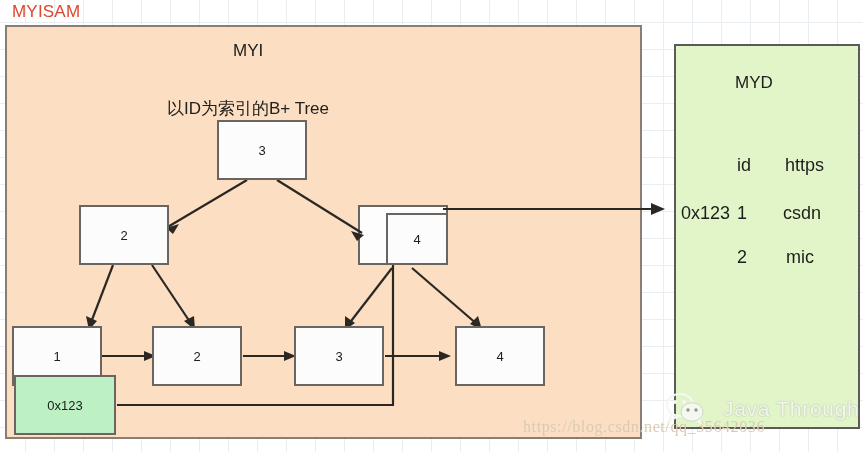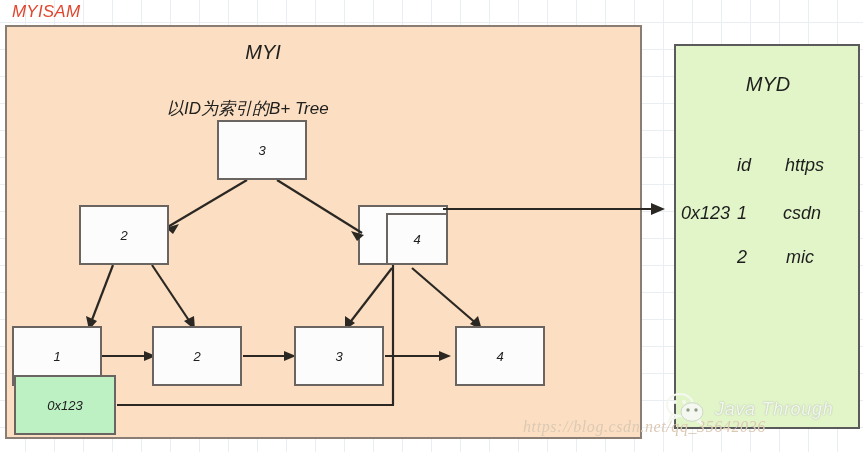--- a/index.html
+++ b/index.html
@@ -12,21 +12,20 @@
     width: 863px;
     height: 452px;
     overflow: hidden;
     font-family: "Liberation Sans", "DejaVu Sans", sans-serif;
     background-color: #ffffff;
     background-image:
       linear-gradient(to right, #e8eef2 1px, transparent 1px),
       linear-gradient(to bottom, #e8eef2 1px, transparent 1px);
     background-size: 29px 27px;
     background-position: -4px -5px;
-    font-style: italic;
   }
 
   
   .myisam-panel {
     position: absolute;
     left: 5px;
     top: 25px;
     width: 637px;
     height: 414px;
     background: #fcdfc2;
@@ -48,23 +47,22 @@
     position: absolute;
     left: 12px;
     top: 2px;
     font-size: 17px;
     color: #e0462f;
     letter-spacing: 0.2px;
   }
 
   .panel-title {
     position: absolute;
-    font-size: 20px;
+    font-size: 17px;
     color: #20201e;
-    text-align: center;
     white-space: nowrap;
   }
   #myi-title { left: 233px; top: 41px; width: 60px; }
   #myd-title { left: 735px; top: 73px; width: 66px; }
 
   .subtitle {
     position: absolute;
     left: 167px;
     top: 79px;
     font-size: 17px;
@@ -123,23 +121,23 @@
   }
   .wechat-badge {
     position: absolute;
     left: 664px;
     top: 392px;
     display: flex;
     align-items: center;
     z-index: 21;
   }
   .wechat-badge .label {
-    font-size: 18px;
+    font-size: 21px;
     color: #f2f6ef;
-    margin-left: 7px;
+    margin-left: 15px;
     letter-spacing: 0.7px;
     text-shadow: 0 0 1px #b9c4ad, 0 0 2px #b9c4ad;
     white-space: nowrap;
   }
 </style>
 </head>
 <body>
 
 <div id="canvas">
 

